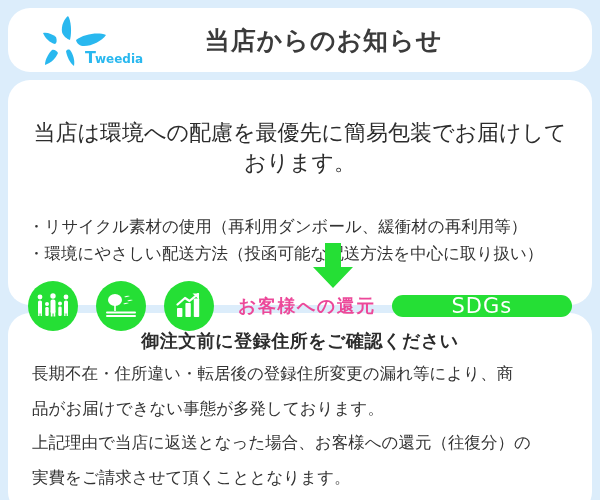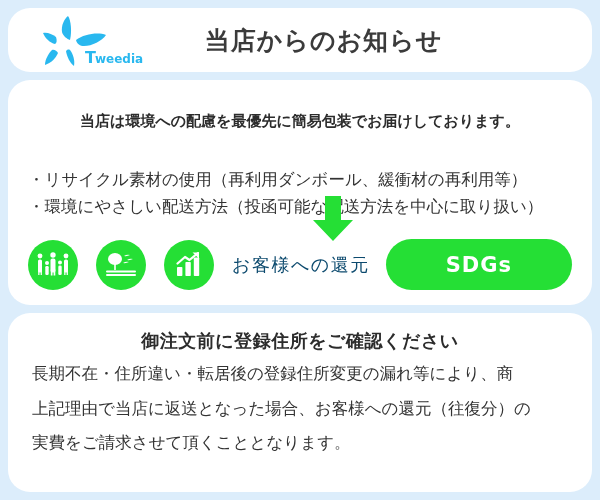--- a/index.html
+++ b/index.html
@@ -63,26 +63,26 @@
   
   .eco-card {
     flex: 0 0 auto;
     height: 225px;
     padding: 16px 20px 10px 20px;
     display: flex;
     flex-direction: column;
   }
 
   .eco-headline {
-    font-size: 15px;
-    font-weight: bold;
+    font-size: 22px;
+    font-weight: normal;
     color: #2c2c2c;
     text-align: center;
     letter-spacing: 0px;
-    margin-top: 16px;
+    margin-top: 22px;
   }
 
   .eco-bullets {
     margin-top: 36px;
     font-size: 16.5px;
     color: #333333;
     line-height: 1.62;
     letter-spacing: 0px;
   }
   .eco-bullets .bullet-line {
@@ -104,38 +104,39 @@
     background: #25df35;
     display: flex;
     align-items: center;
     justify-content: center;
     margin-right: 18px;
     flex: 0 0 auto;
   }
 
   .reward-label {
     font-size: 18px;
-    color: #0c4a6e;
-    font-weight: 400;
+    color: #ec4899;
+    font-weight: 700;
     letter-spacing: 1.5px;
+    margin-left: 6px;
     white-space: nowrap;
   }
 
   .sdgs-pill {
     margin-left: 16px;
     background: #25df35;
     color: #ffffff;
     border-radius: 30px;
-    height: 51px;
+    height: 22px;
     flex: 1 1 auto;
     display: flex;
     align-items: center;
     justify-content: center;
     font-size: 21px;
-    font-weight: bold;
+    font-weight: normal;
     letter-spacing: 1px;
   }
 
   .down-arrow {
     position: absolute;
     left: 283px;
     top: -38px;
     width: 44px;
     height: 46px;
   }
@@ -256,18 +257,19 @@
       <span class="reward-label">お客様への還元</span>
 
       <span class="sdgs-pill">SDGs</span>
     </div>
   </div>
 
   <div class="card notice-card">
     <div class="notice-title">御注文前に登録住所をご確認ください</div>
     <div class="notice-body">
       <p class="para">長期不在・住所違い・転居後の登録住所変更の漏れ等により、商</p>
+      <p class="para">品がお届けできない事態が多発しております。</p>
       <p class="para">上記理由で当店に返送となった場合、お客様への還元（往復分）の</p>
       <p class="para">実費をご請求させて頂くこととなります。</p>
     </div>
   </div>
 
 </div>
 
 </body></html>

